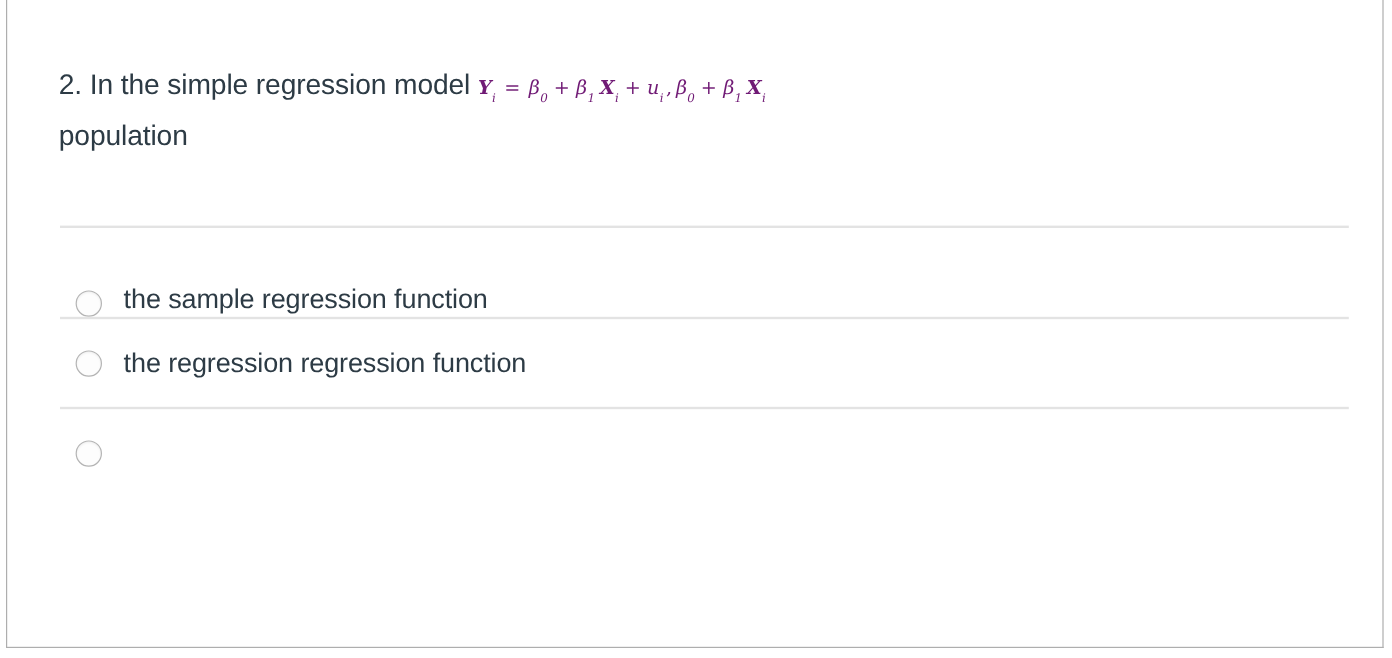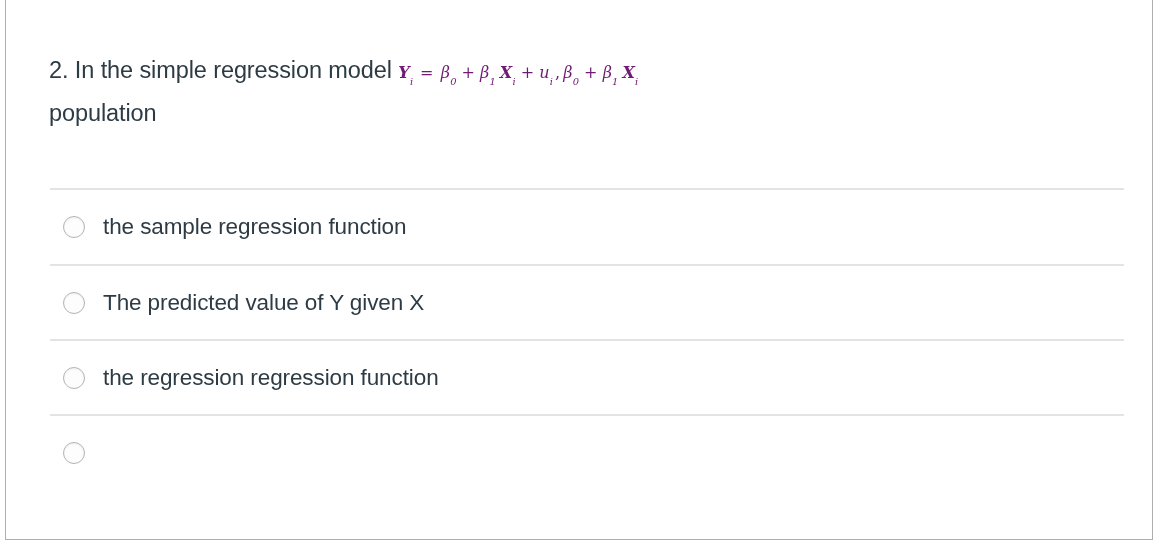--- a/index.html
+++ b/index.html
@@ -97,20 +97,21 @@
   .answer-row {
     position: relative;
     display: flex;
     align-items: center;
     height: 75px;
     border-top: 2px solid #e3e3e3;
     box-sizing: border-box;
   }
   .answer-row.first {
     height: 76px;
+    align-items: flex-end;
   }
 
   .radio {
     width: 22px;
     height: 22px;
     min-width: 22px;
     border-radius: 50%;
     border: 1px solid #b4b4b4;
     background: #fdfdfd;
     box-shadow: inset 0 1px 2px rgba(0,0,0,0.06);
@@ -144,24 +145,20 @@
     </div>
   </div>
 
   <div class="answers">
 
     <div class="answer-row first">
       <span class="radio"></span>
       <span class="answer-label">the sample regression function</span>
     </div>
 
-    <div class="answer-row">
-      <span class="radio"></span>
-      <span class="answer-label">The predicted value of Y given X</span>
-    </div>
 
     <div class="answer-row">
       <span class="radio"></span>
       <span class="answer-label">the regression regression function</span>
     </div>
 
     <div class="answer-row">
       <span class="radio"></span>
     </div>
 

